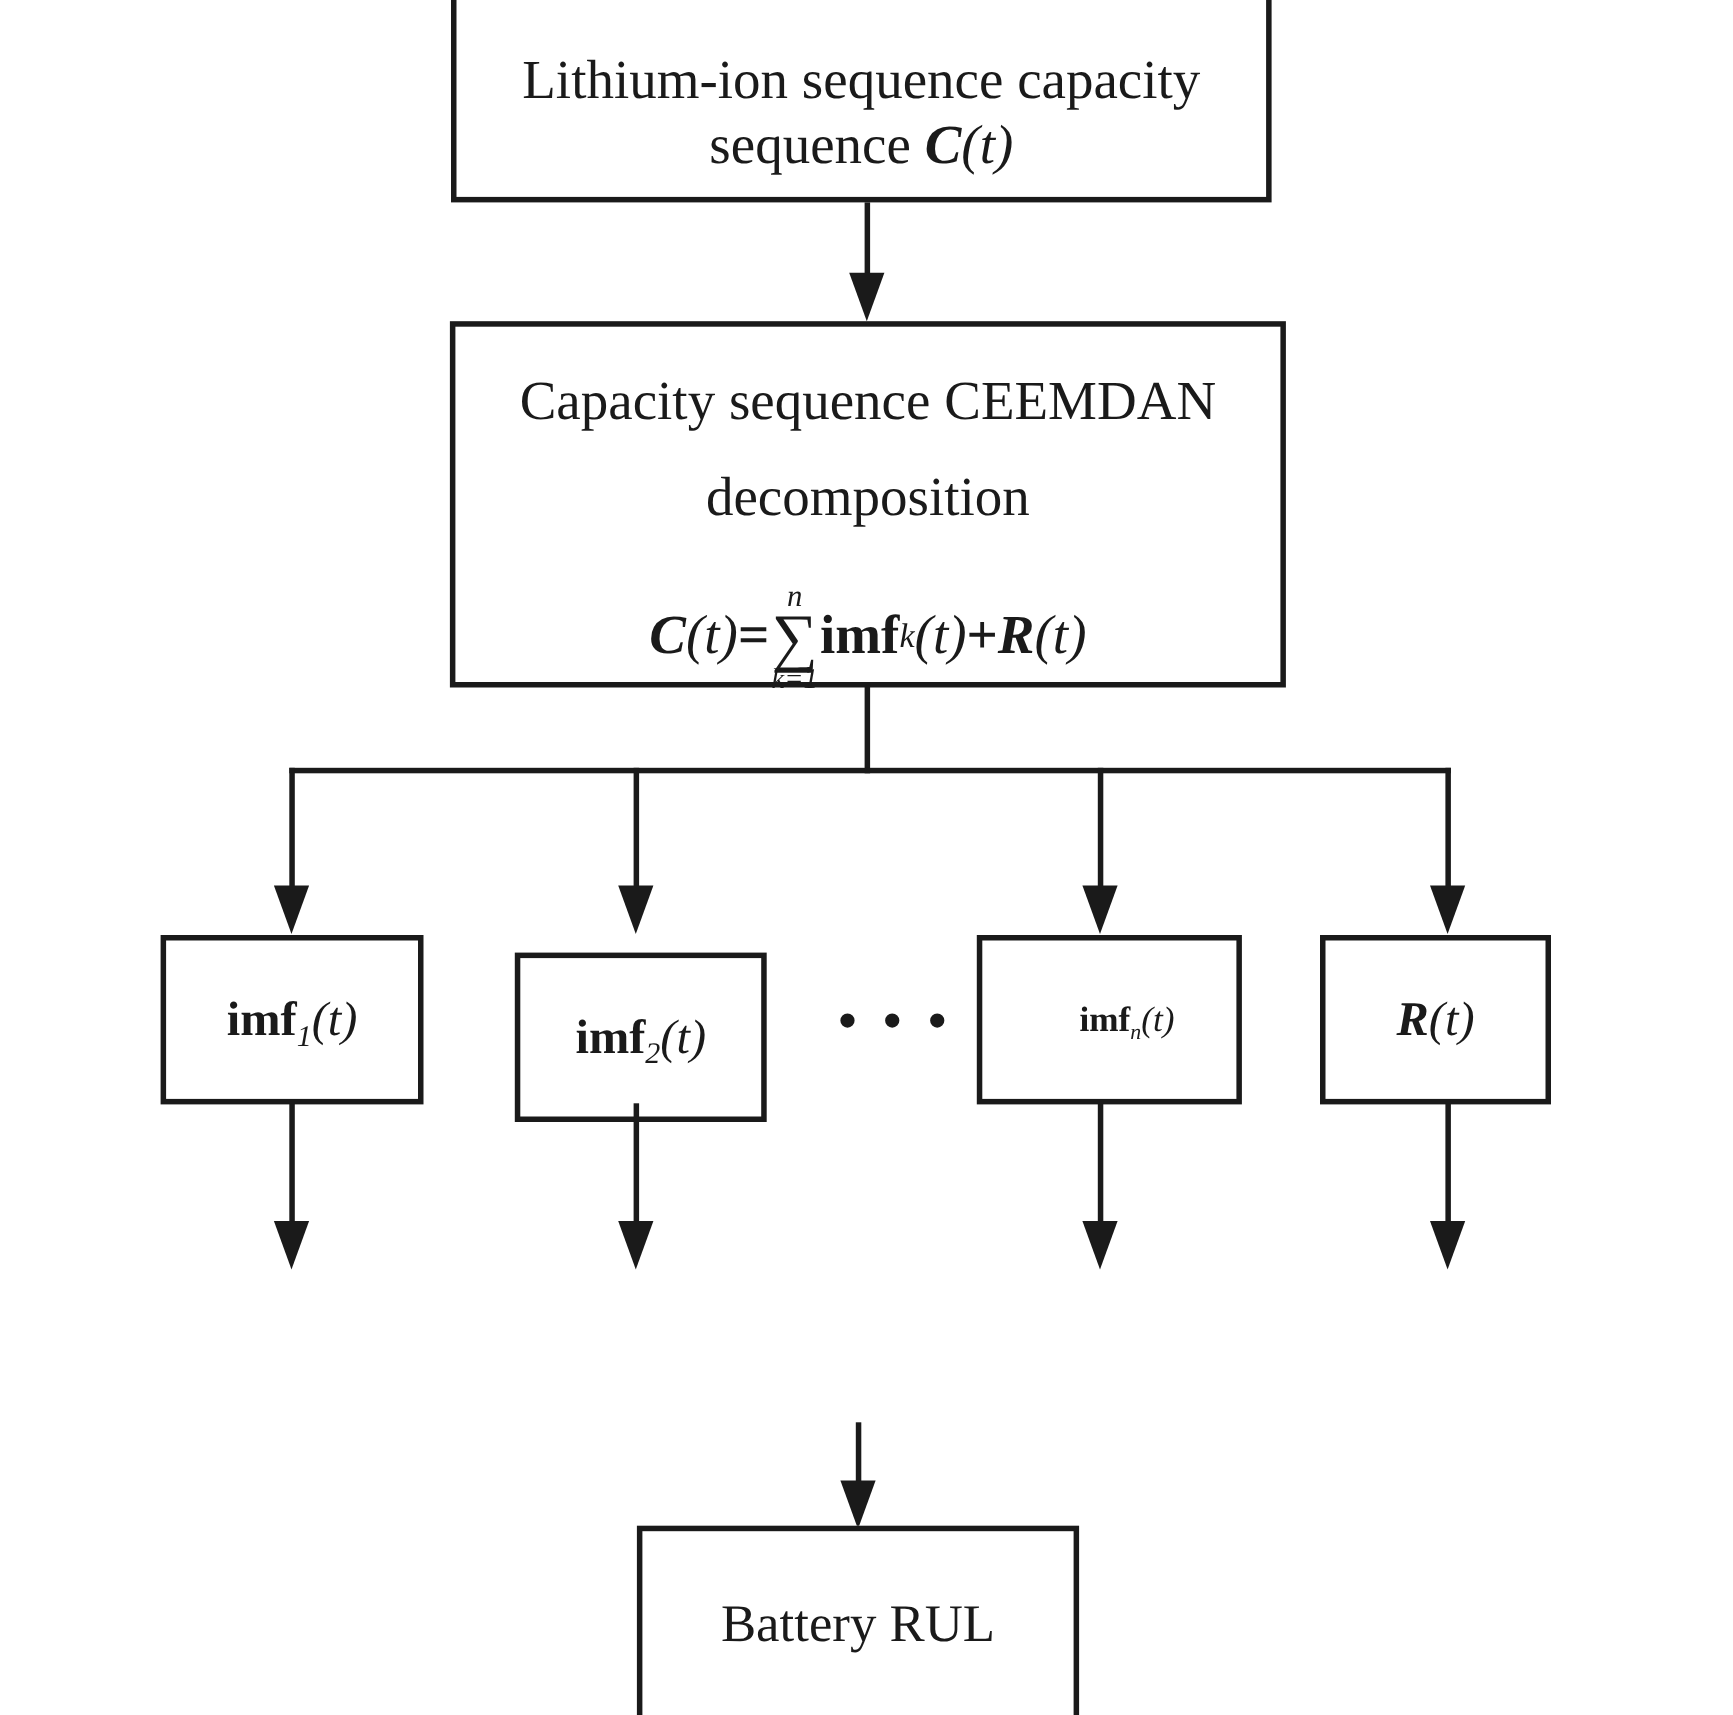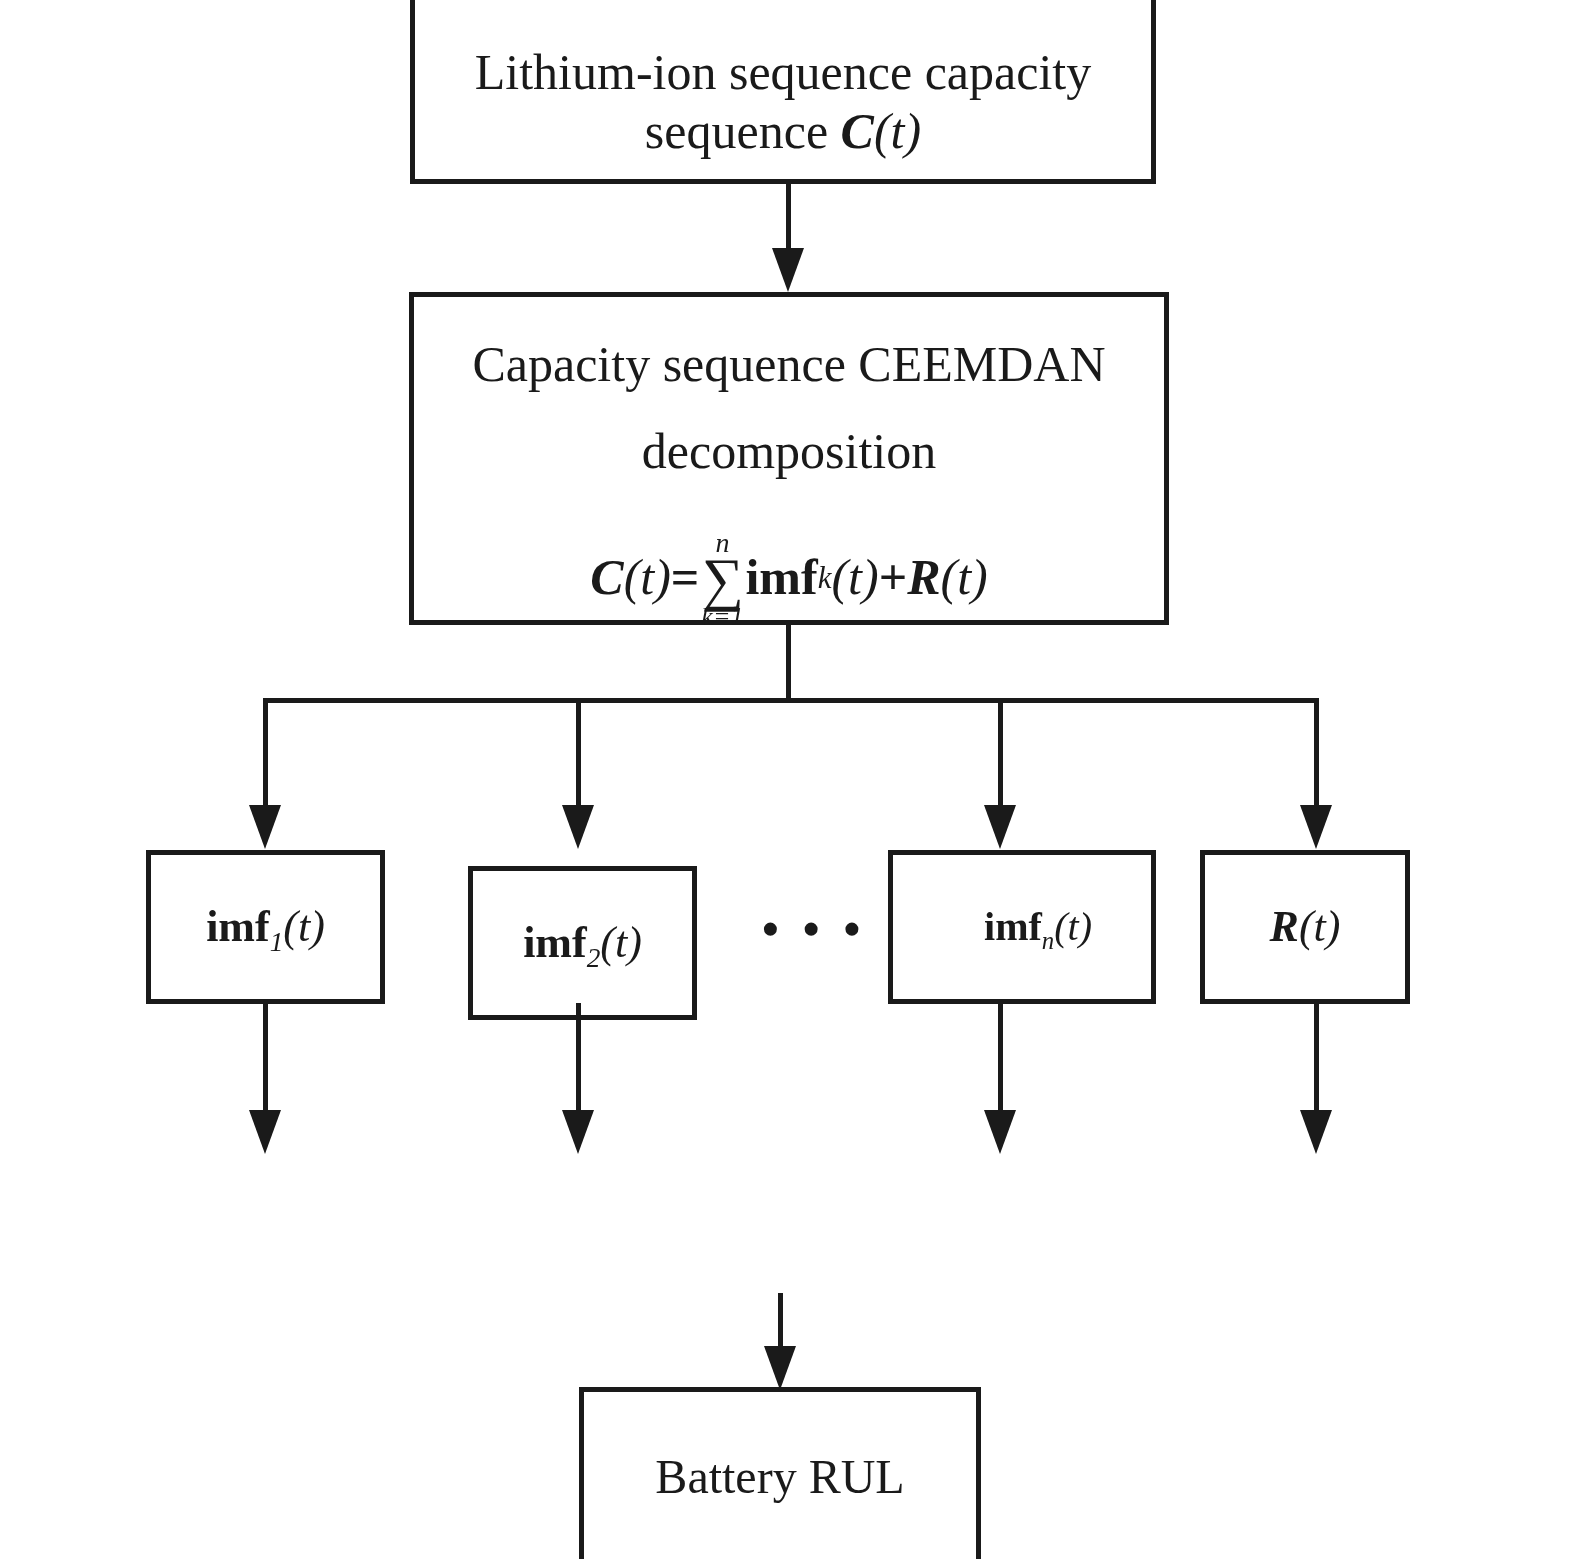--- a/index.html
+++ b/index.html
@@ -43,21 +43,21 @@
   }
   #node-ceemdan {
     left: 409px;  top: 292px;  width: 760px;  height: 333px;
     font-size: 50px;
     justify-content: flex-start;
     padding-top: 38px;
     gap: 28px;
   }
   #node-imf1  { left: 146px;  top: 850px; width: 239px; height: 154px; font-size: 44px; }
   #node-imf2  { left: 468px;  top: 850px; width: 229px; height: 154px; font-size: 44px; margin-top: 16px; }
-  #node-imfn  { left: 888px;  top: 850px; width: 268px; height: 154px; font-size: 40px; padding-left: 32px; }
+  #node-imfn  { left: 888px;  top: 850px; width: 241px; height: 154px; font-size: 32px; padding-left: 32px; }
   #node-residual { left: 1200px; top: 850px; width: 210px; height: 154px; font-size: 44px; }
   #node-lstm  { left: 146px;  top: 1152px; width: 1283px; height: 143px; font-size: 48px; }
   #node-rul   { left: 579px;  top: 1387px; width: 402px;  height: 180px; font-size: 48px; }
 
   
   .mathvar { font-style: italic; font-weight: bold; }
   .mathit  { font-style: italic; font-weight: normal; }
   .bold    { font-weight: bold; }
   .sub {
     font-size: 0.62em;

